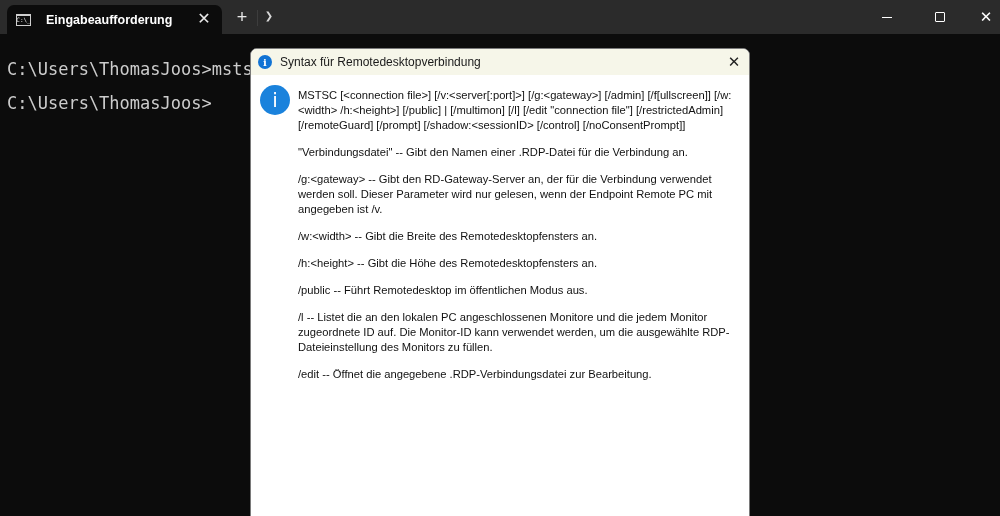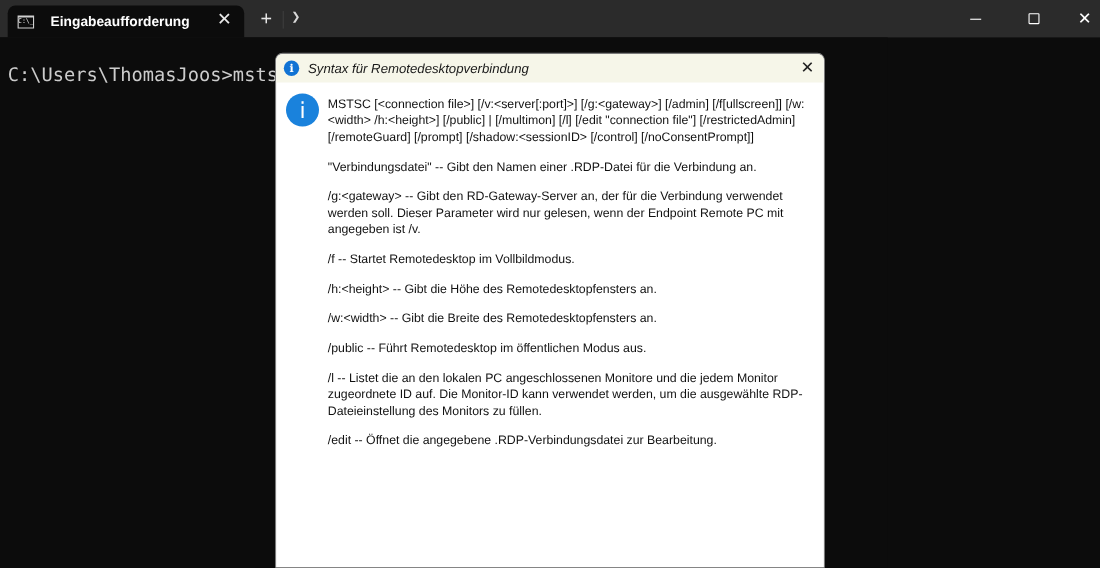--- a/index.html
+++ b/index.html
@@ -59,21 +59,21 @@
   }
   .dialog-titlebar {
     position: absolute; left: 0; top: 0; width: 100%; height: 26px;
     background: #f6f6e9; display: flex; align-items: center;
   }
   .small-info {
     margin-left: 7px; width: 14px; height: 14px; border-radius: 50%;
     background: #1173d4; color: #fff; font-size: 10px; font-weight: bold;
     display: flex; align-items: center; justify-content: center; font-family: "DejaVu Serif", serif;
   }
-  .dialog-title { margin-left: 8px; font-size: 12px; color: #1a1a1a; font-style: italic; }
+  .dialog-title { margin-left: 8px; font-size: 12px; color: #1a1a1a; }
   .dialog-close {
     position: absolute; right: 6px; top: 4px; width: 18px; height: 18px;
     font-size: 15px; color: #222; line-height: 18px; text-align: center;
   }
   .big-info {
     position: absolute; left: 9px; top: 36px; width: 30px; height: 30px; border-radius: 50%;
     background: #1a82dc; color: #fff; font-size: 20px;
     display: flex; align-items: center; justify-content: center; font-family: "DejaVu Sans", sans-serif;
   }
   .dialog-body {
@@ -100,33 +100,33 @@
   <div class="win-btn win-max">
       <span class="max-box"></span>
     </div>
   <div class="win-btn win-close">
       <span style="font-size:15px;">✕</span>
     </div>
 </div>
 
 <div class="console">
   <div class="console-line line1">C:\Users\ThomasJoos&gt;mstsc /?</div>
+  <div class="console-line line2">C:\Users\ThomasJoos&gt;</div>
 </div>
 
 <div class="dialog">
   <div class="dialog-titlebar">
     <span class="small-info">i</span>
     <span class="dialog-title">Syntax für Remotedesktopverbindung</span>
     <span class="dialog-close">✕</span>
   </div>
   <div class="big-info">i</div>
   <div class="dialog-body">
     <p class="para">MSTSC [&lt;connection file&gt;] [/v:&lt;server[:port]&gt;] [/g:&lt;gateway&gt;] [/admin] [/f[ullscreen]] [/w:&lt;width&gt; /h:&lt;height&gt;] [/public] | [/multimon] [/l] [/edit "connection file"] [/restrictedAdmin] [/remoteGuard] [/prompt] [/shadow:&lt;sessionID&gt; [/control] [/noConsentPrompt]]</p>
     <p class="para">"Verbindungsdatei" -- Gibt den Namen einer .RDP-Datei für die Verbindung an.</p>
     <p class="para">/g:&lt;gateway&gt; -- Gibt den RD-Gateway-Server an, der für die Verbindung verwendet werden soll. Dieser Parameter wird nur gelesen, wenn der Endpoint Remote PC mit angegeben ist /v.</p>
-    <p class="para">/f -- Startet Remotedesktop im Vollbildmodus.</p>
+    <p class="para">/w:&lt;width&gt; -- Gibt die Breite des Remotedesktopfensters an.</p>
     <p class="para">/h:&lt;height&gt; -- Gibt die Höhe des Remotedesktopfensters an.</p>
-    <p class="para">/w:&lt;width&gt; -- Gibt die Breite des Remotedesktopfensters an.</p>
     <p class="para">/public -- Führt Remotedesktop im öffentlichen Modus aus.</p>
     <p class="para">/l -- Listet die an den lokalen PC angeschlossenen Monitore und die jedem Monitor zugeordnete ID auf. Die Monitor-ID kann verwendet werden, um die ausgewählte RDP-Dateieinstellung des Monitors zu füllen.</p>
     <p class="para">/edit -- Öffnet die angegebene .RDP-Verbindungsdatei zur Bearbeitung.</p>
   </div>
 </div>
 
 </body></html>

